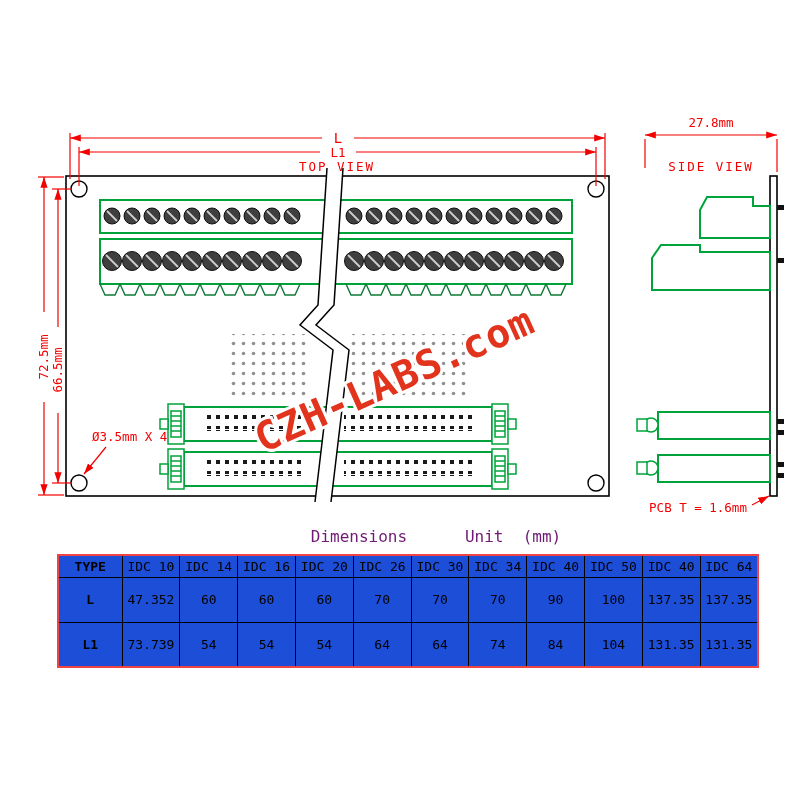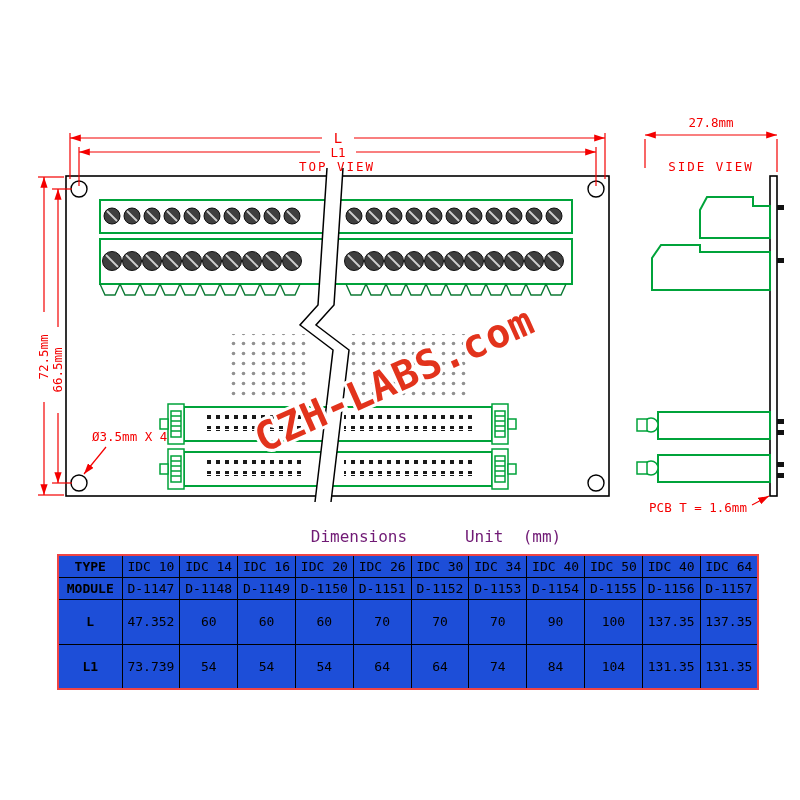--- a/index.html
+++ b/index.html
@@ -255,34 +255,20 @@
       <td class="accent">IDC 16</td>
       <td>IDC 20</td>
       <td class="accent">IDC 26</td>
       <td>IDC 30</td>
       <td class="accent">IDC 34</td>
       <td>IDC 40</td>
       <td class="accent">IDC 50</td>
       <td>IDC 40</td>
       <td class="accent">IDC 64</td>
     </tr>
-    <tr class="hdr">
-      <th>MODULE</th>
-      <td class="accent">D-1147</td>
-      <td>D-1148</td>
-      <td class="accent">D-1149</td>
-      <td>D-1150</td>
-      <td class="accent">D-1151</td>
-      <td>D-1152</td>
-      <td class="accent">D-1153</td>
-      <td>D-1154</td>
-      <td class="accent">D-1155</td>
-      <td>D-1156</td>
-      <td class="accent">D-1157</td>
-    </tr>
     <tr class="tall">
       <th>L</th>
       <td class="accent">47.352</td>
       <td>60</td>
       <td class="accent">60</td>
       <td>60</td>
       <td class="accent">70</td>
       <td>70</td>
       <td class="accent">70</td>
       <td>90</td>

